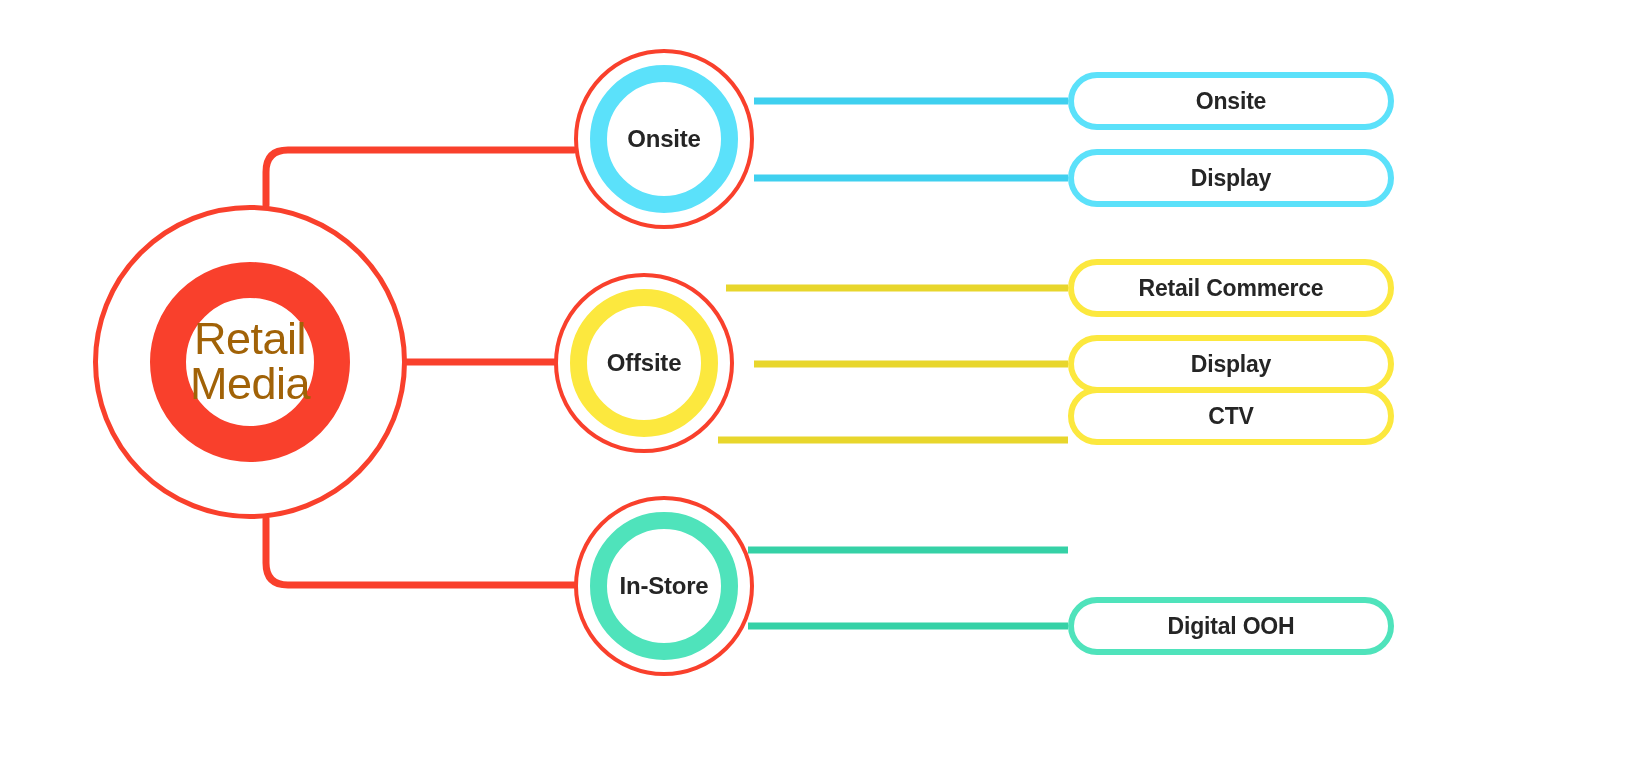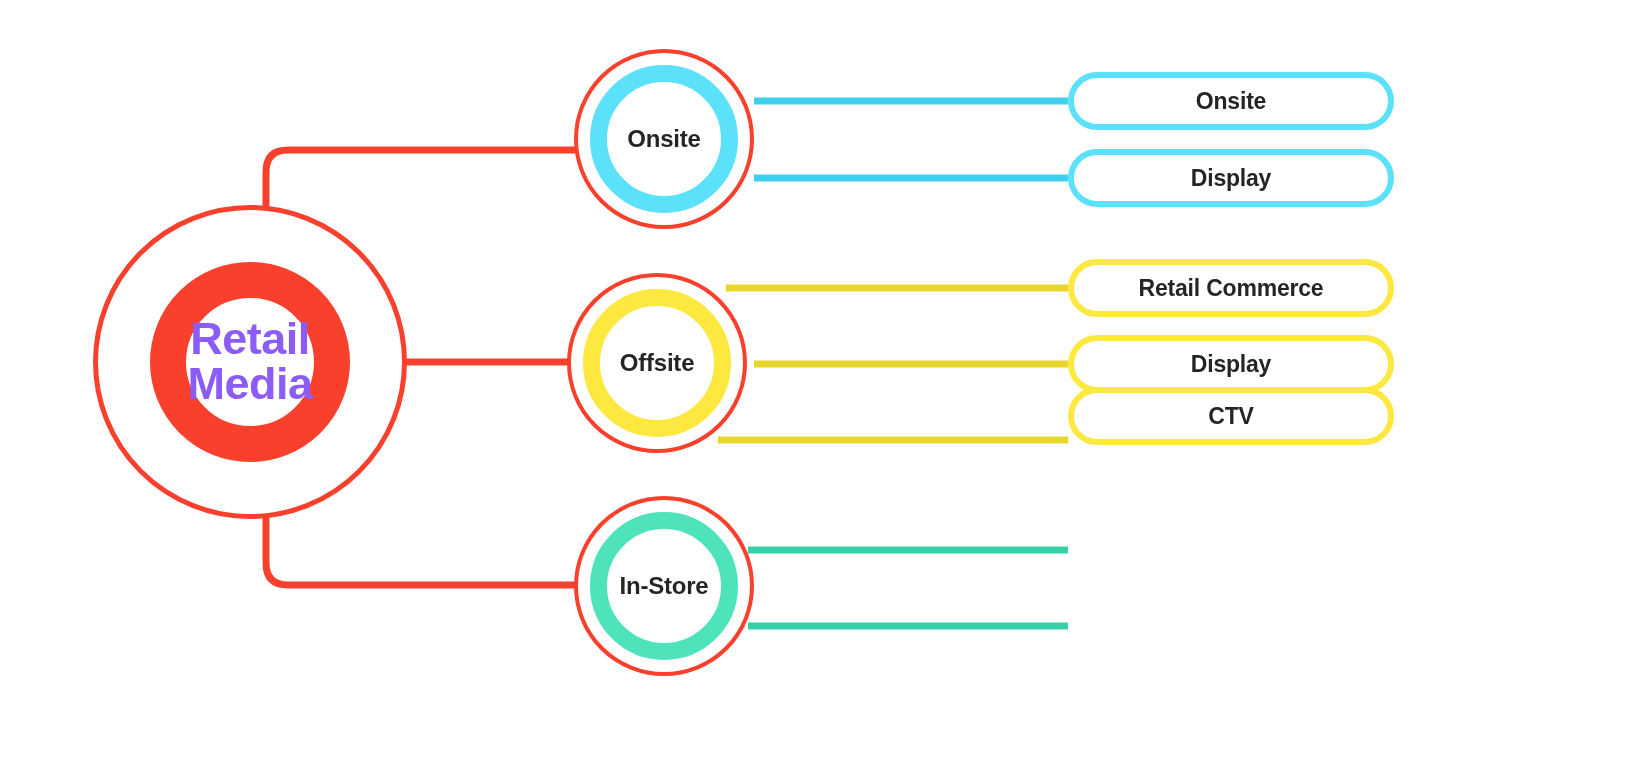--- a/index.html
+++ b/index.html
@@ -50,22 +50,22 @@
     border-radius: 50%;
     border: 36px solid #F9402C;
     box-sizing: border-box;
     background: #ffffff;
     display: flex;
     align-items: center;
     justify-content: center;
   }
   .hub-label {
     font-size: 45px;
-    font-weight: 700;
-    color: #8b5cf6;
+    font-weight: 400;
+    color: #a16207;
     line-height: 0.99;
     text-align: center;
     letter-spacing: -0.5px;
     white-space: pre-line;
     user-select: none;
   }
 
   
   .branch-node {
     position: absolute;
@@ -153,21 +153,21 @@
     <div class="hub-label">Retail
 Media</div>
   </div>
 
   <div class="branch-node" style="left:574px; top:49px;">
     <div class="branch-node-ring" style="border-color:#5BE1FA;">
       <span class="branch-label">Onsite</span>
     </div>
   </div>
 
-  <div class="branch-node" style="left:567px; top:273px;text-align:center;">
+  <div class="branch-node" style="left:554px; top:273px;text-align:center;">
     <div class="branch-node-ring" style="border-color:#FCE83E;">
       <span class="branch-label">Offsite</span>
     </div>
   </div>
 
   <div class="branch-node" style="left:574px; top:496px;">
     <div class="branch-node-ring" style="border-color:#4FE3BB;">
       <span class="branch-label">In-Store</span>
     </div>
   </div>
@@ -182,14 +182,17 @@
   <div class="pill" style="top:259px; border-color:#FCE83E;">
     <span class="pill-label">Retail Commerce</span>
   </div>
   <div class="pill" style="top:335px; border-color:#FCE83E;">
     <span class="pill-label">Display</span>
   </div>
   <div class="pill" style="top:387px; border-color:#FCE83E;">
     <span class="pill-label">CTV</span>
   </div>
 
+  <div class="pill" style="top:597px; border-color:#4FE3BB;">
+    <span class="pill-label">Digital OOH</span>
+  </div>
 
 </div>
 
 </body></html>

